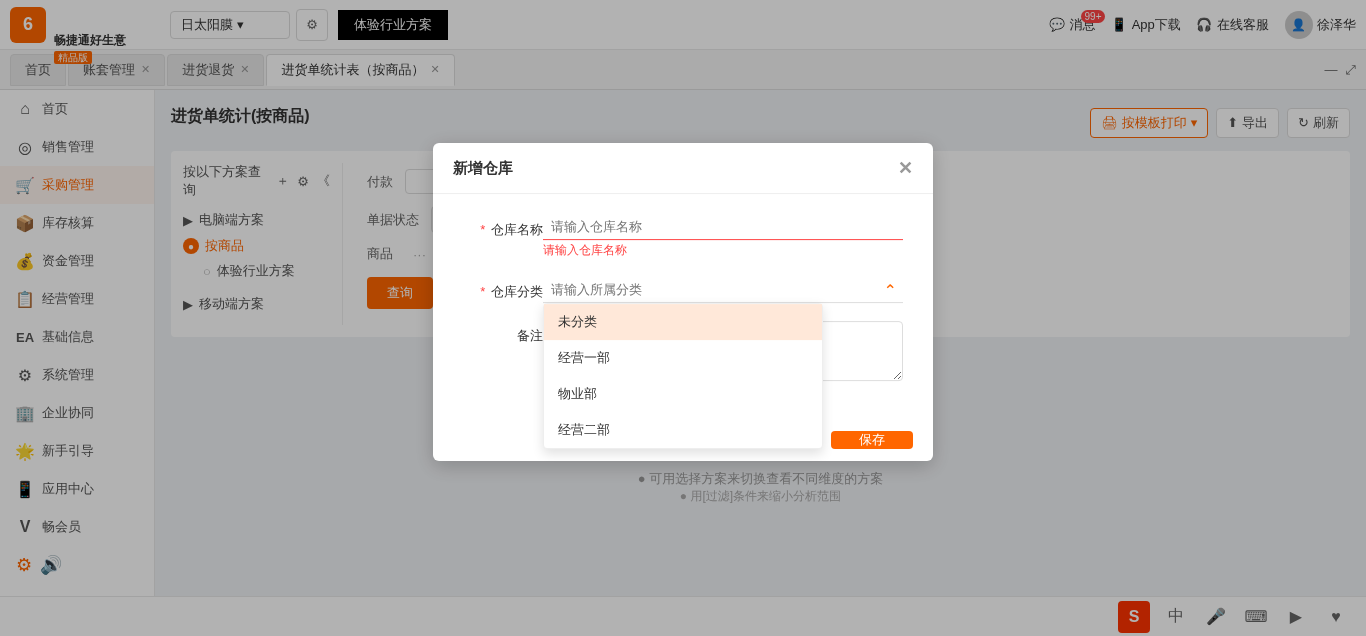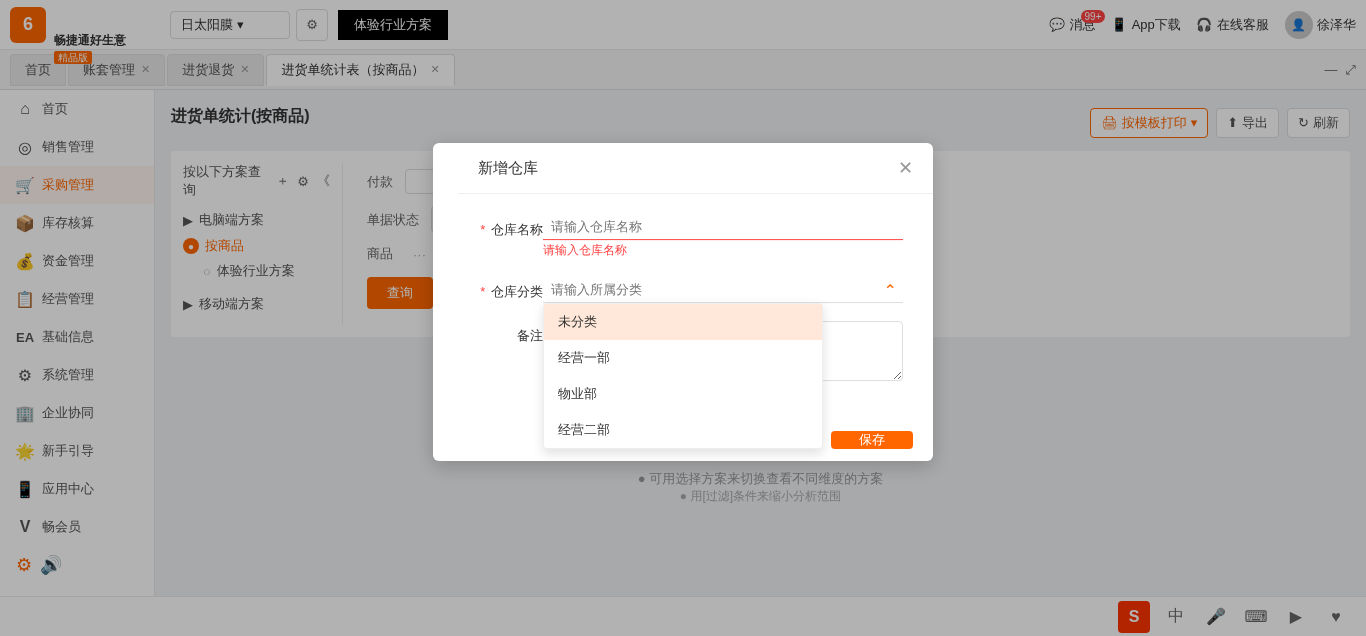--- a/index.html
+++ b/index.html
@@ -242,21 +242,21 @@
       border-radius: 6px;
       width: 500px;
       z-index: 200;
       box-shadow: 0 4px 20px rgba(0,0,0,0.2);
       overflow: visible;
     }
     .modal-header {
       display: flex; align-items: center; justify-content: space-between;
       padding: 14px 20px;
       border-bottom: 1px solid #eee;
-      font-size: 15px; font-weight: normal; color: #333; margin-left: 25px;
+      font-size: 15px; font-weight: bold; color: #333;
     }
     .modal-close {
       cursor: pointer; color: #999; font-size: 18px;
     }
     .modal-body {
       padding: 20px 30px;
     }
     .form-row {
       display: flex; align-items: flex-start;
       margin-bottom: 18px;

